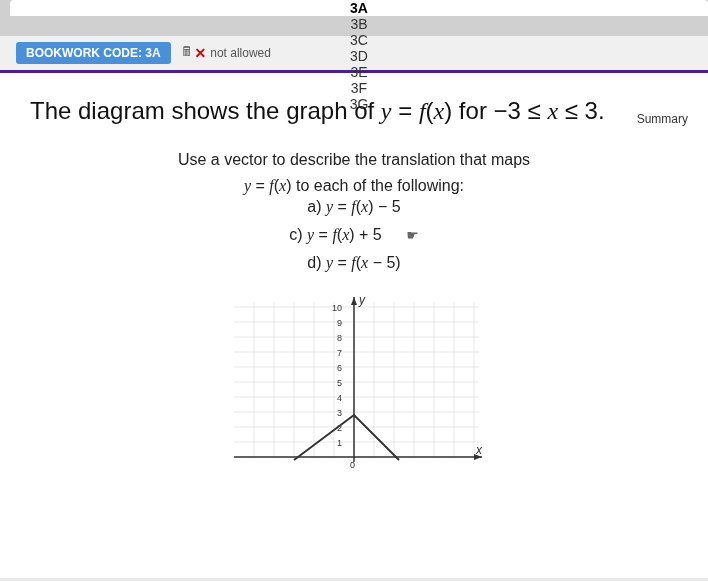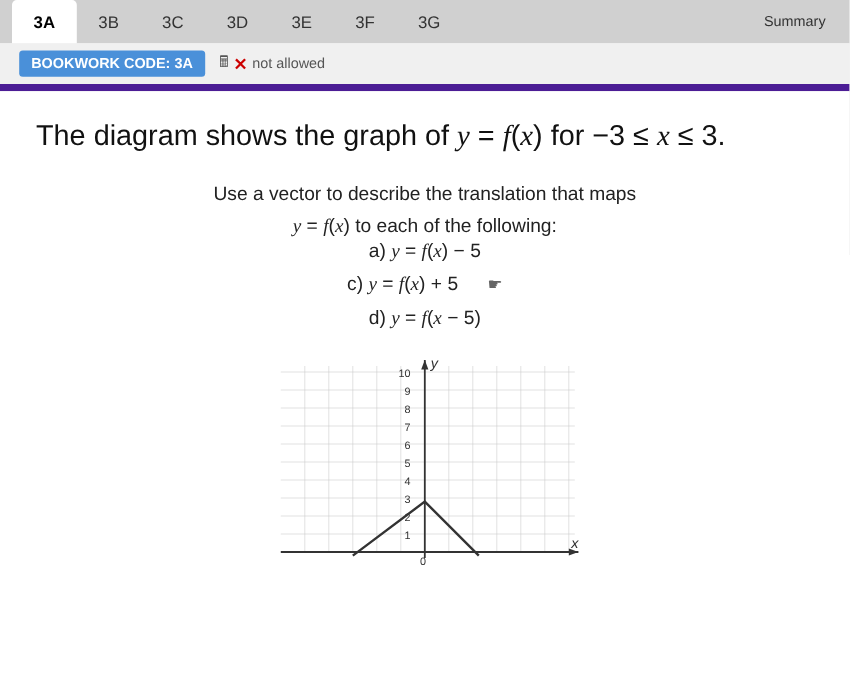--- a/index.html
+++ b/index.html
@@ -11,20 +11,21 @@
       overflow: hidden;
     }
 
     
     .tab-bar {
       display: flex;
       align-items: stretch;
       background: #d0d0d0;
       height: 36px;
       padding-left: 10px;
+      flex-direction: column;
     }
     .tab {
       display: flex;
       align-items: center;
       justify-content: center;
       padding: 0 18px;
       font-size: 14px;
       font-weight: 500;
       color: #333;
       cursor: pointer;
@@ -46,21 +47,21 @@
       align-items: center;
     }
 
     
     .toolbar {
       display: flex;
       align-items: center;
       background: #f0f0f0;
       padding: 6px 16px;
       gap: 12px;
-      border-bottom: 6px solid #4c1d95;
+      border-bottom: 3px solid #4c1d95;
     }
     .bookwork-code {
       background: #4a90d9;
       color: white;
       font-size: 12px;
       font-weight: bold;
       padding: 4px 10px;
       border-radius: 3px;
     }
     .calc-not-allowed {

